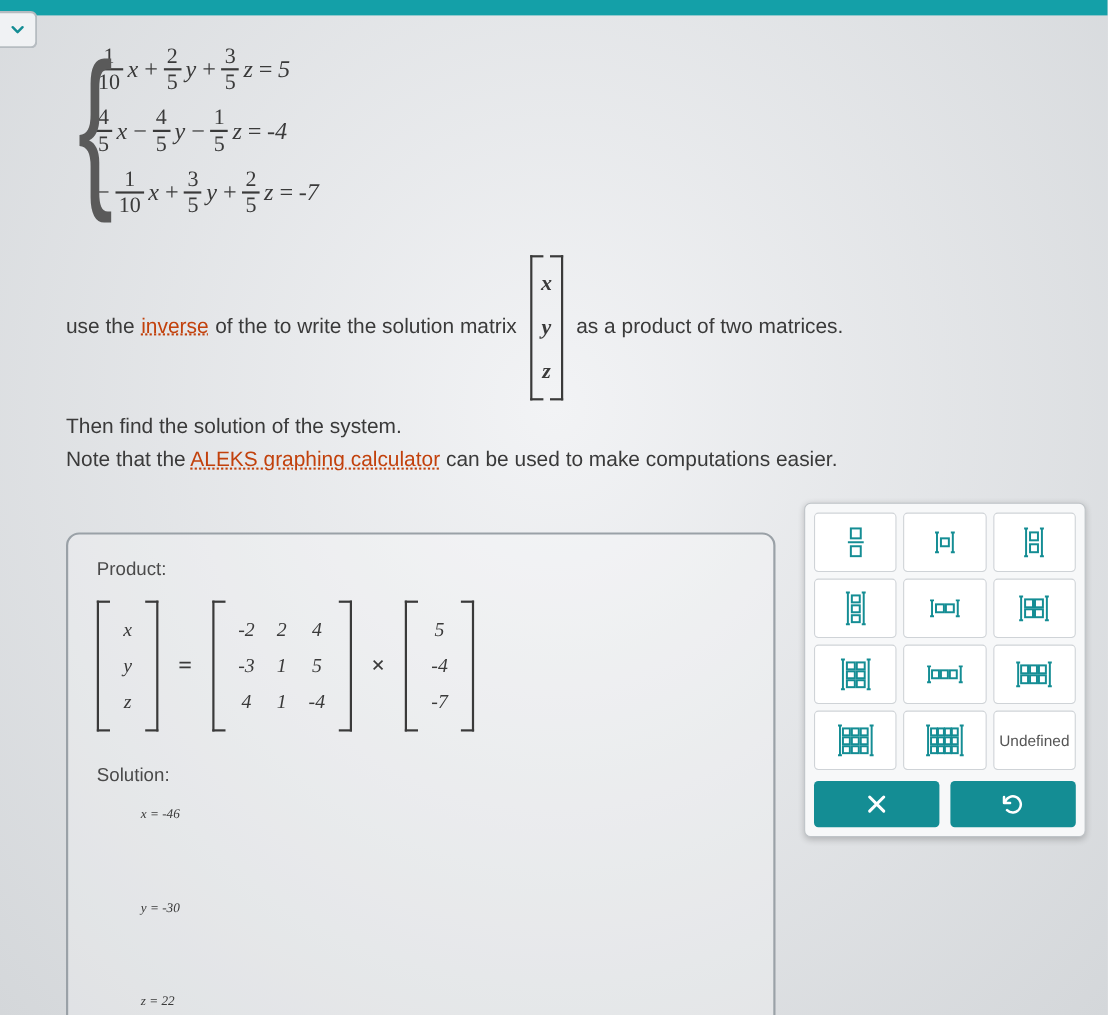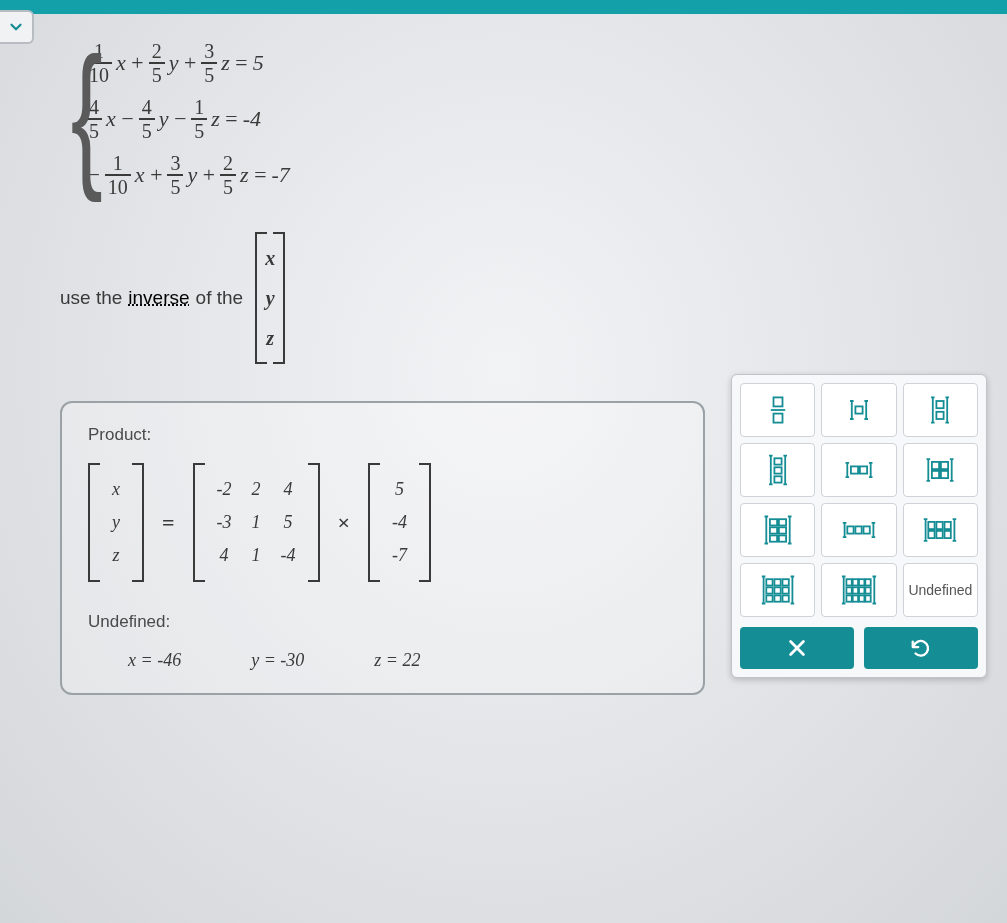--- a/index.html
+++ b/index.html
@@ -52,21 +52,21 @@
     color: #5a5a5a;
     transform: scaleX(0.6);
   }
   .eq { display: flex; align-items: center; gap: 4px; font-size: 22px; margin: 10px 0; font-style: italic; font-family: "Times New Roman", serif; }
   .frac { display: inline-flex; flex-direction: column; align-items: center; font-style: normal; }
   .frac .num, .frac .den { padding: 0 3px; font-size: 20px; line-height: 1.1; }
   .frac .bar { width: 100%; height: 2px; background: #3a3a3a; }
   .var { font-style: italic; }
   
   .instr { font-size: 19px; line-height: 1.6; margin-bottom: 10px; display: flex; align-items: center; flex-wrap: wrap; gap: 6px; }
-  .linkish { color: #000000; text-decoration: underline dotted; cursor: pointer; }
+  .linkish { color: #c2410c; text-decoration: underline dotted; cursor: pointer; }
   .colvec {
     display: inline-flex;
     flex-direction: column;
     align-items: center;
     padding: 6px 10px;
     position: relative;
     margin: 0 6px;
   }
   .colvec::before, .colvec::after {
     content: "";
@@ -103,21 +103,21 @@
     top: 0; bottom: 0;
     width: 10px;
     border-top: 2px solid #3a3a3a;
     border-bottom: 2px solid #3a3a3a;
   }
   .matrix::before { left: 0; border-left: 2px solid #3a3a3a; }
   .matrix::after { right: 0; border-right: 2px solid #3a3a3a; }
   .matrix table { border-collapse: collapse; }
   .matrix td { padding: 6px 10px; text-align: center; font-style: italic; font-size: 18px; }
   .bigop { font-size: 22px; font-weight: bold; }
-  .solution-line { display: flex; gap: 70px; font-size: 18px; font-style: italic; font-family: "Times New Roman", serif; padding-left: 40px;}
+  .solution-line { display: flex; gap: 70px; font-size: 12px; font-style: italic; font-family: "Times New Roman", serif; padding-left: 40px; flex-direction: column;}
   
   .keypad {
     width: 256px;
     background: #f7f8f9;
     border: 1px solid #bfc4c8;
     border-radius: 6px;
     box-shadow: 0 2px 6px rgba(0,0,0,0.2);
     padding: 8px;
   }
   .key-grid {
@@ -243,27 +243,37 @@
         <span class="var">z</span>
       <span>=</span>
         <span>-7</span>
     </div>
   </div>
 
   <div class="instr">
     <span>use the </span>
     <span class="linkish">inverse</span>
     <span> of the </span>
+    <span> to write the solution matrix </span>
     <span class="colvec">
       <span>x</span>
       <span>y</span>
       <span>z</span>
     </span>
+    <span> as a product of two matrices.</span>
   </div>
 
+  <div class="plain">
+    <div>Then find the solution of the system.</div>
+    <div>
+      <span>Note that the </span>
+      <span class="linkish">ALEKS graphing calculator</span>
+      <span> can be used to make computations easier.</span>
+    </div>
+  </div>
 
   <div class="answer-row">
     <div class="answer-box">
       <div class="label">Product:</div>
       <div class="product-line">
         <div class="matrix">
           <table>
               <tbody>
                 <tr>
                   <td>x</td>
@@ -309,21 +319,21 @@
           <tr>
                   <td>-4</td>
                 </tr>
           <tr>
                   <td>-7</td>
                 </tr>
               </tbody>
             </table>
         </div>
       </div>
-      <div class="label">Undefined:</div>
+      <div class="label">Solution:</div>
       <div class="solution-line">
         <span>x = -46</span>
         <span>y = -30</span>
         <span>z = 22</span>
       </div>
     </div>
 
     <div class="keypad">
       <div class="key-grid">
         <div class="key">

